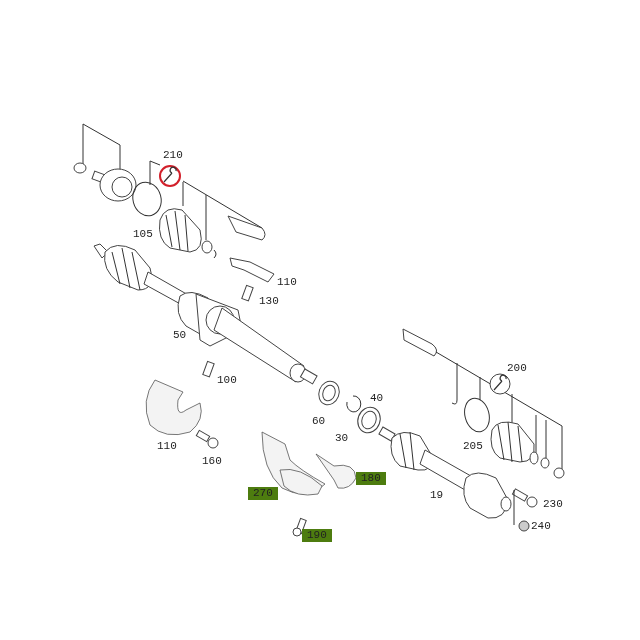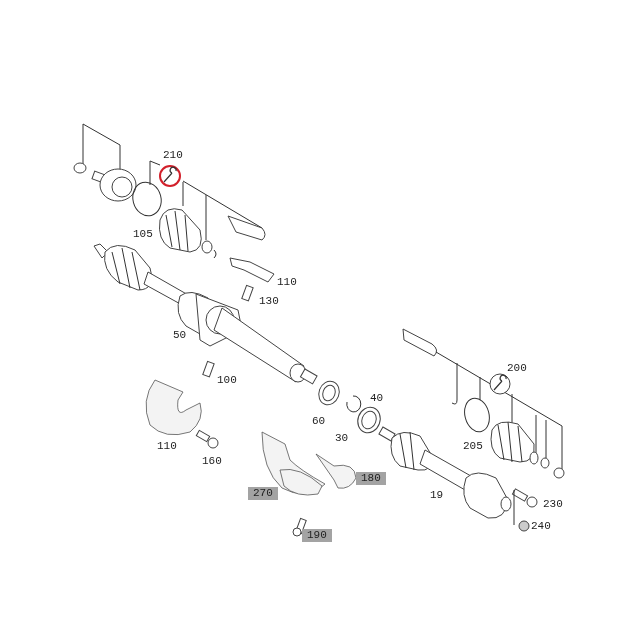--- a/index.html
+++ b/index.html
@@ -1,19 +1,19 @@
 <!DOCTYPE html>
 <html><head>
 <meta charset="utf-8">
 <style>
   html, body { margin:0; padding:0; background:#ffffff; }
   body { width:640px; height:640px; position:relative; overflow:hidden; font-family:"Liberation Sans", sans-serif; }
   #diagram { position:absolute; left:0; top:0; width:640px; height:640px;font-family:Liberation Mono, monospace; }
   .lbl { position:absolute; font-size:11px; color:#222; line-height:13px; }
-  .lbl.hl { background:#a3a3a3; padding:0 5px; }
+  .lbl.hl { background:#4d7c0f; padding:0 5px; }
   svg .ln { stroke:#333; stroke-width:1; fill:none; }
   svg .pt { stroke:#444; stroke-width:1; fill:#fff; }
   svg .sh { stroke:#555; stroke-width:0.8; fill:#f3f3f3; }
 </style>
 </head>
 <body>
 
 <div id="diagram">
   <svg width="640" height="640" viewBox="0 0 640 640">
 

